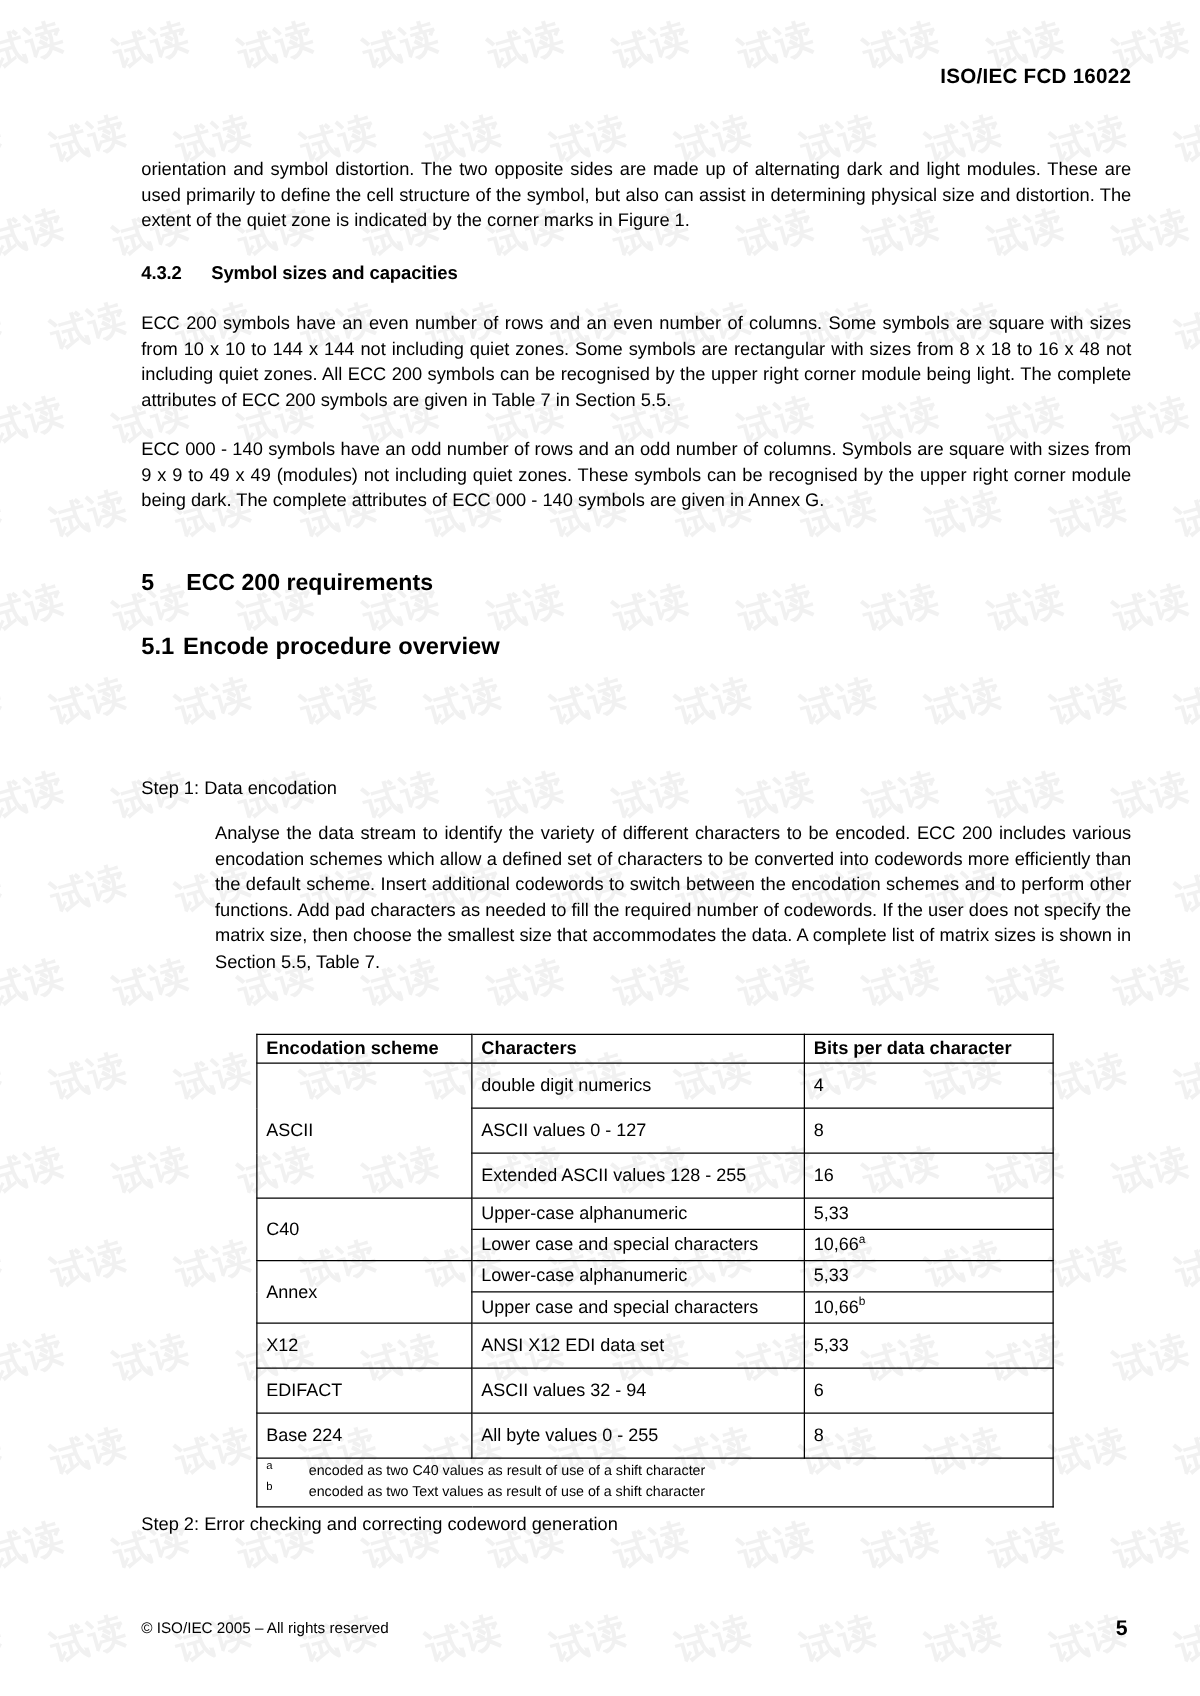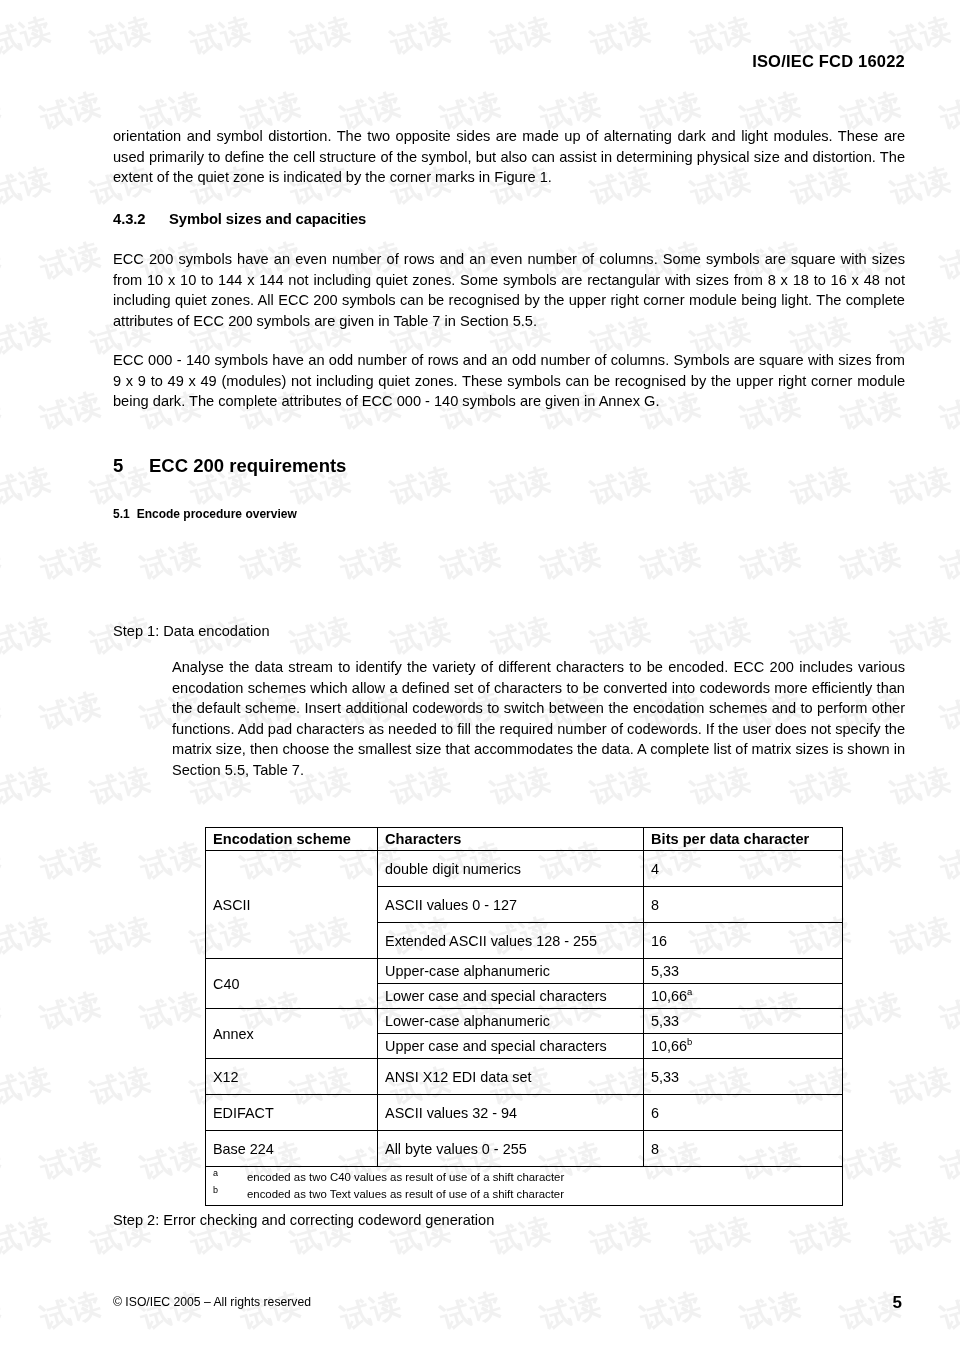--- a/index.html
+++ b/index.html
@@ -91,21 +91,21 @@
 
   h2.h-clause {
     margin: 0;
     font-size: 18.5px;
     font-weight: 700;
   }
   h2.h-clause .num { display: inline-block; min-width: 36px; }
 
   h3.h-clause2 {
     margin: 0;
-    font-size: 12px;
+    font-size: 19px;
     font-weight: 700;
   }
   h3.h-clause2 .num { display: inline-block; margin-right: 7px; }
 
   .step-line {
     font-size: 14.6px;
     line-height: 20.6px;
   }
 
   .indent-block {

